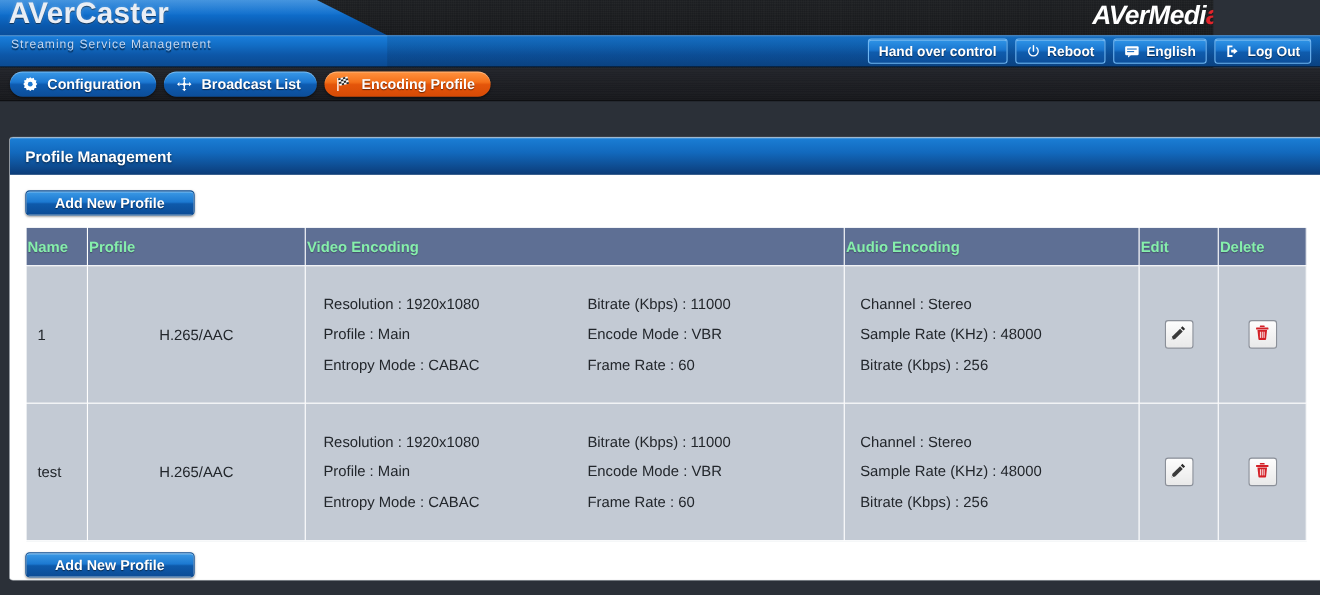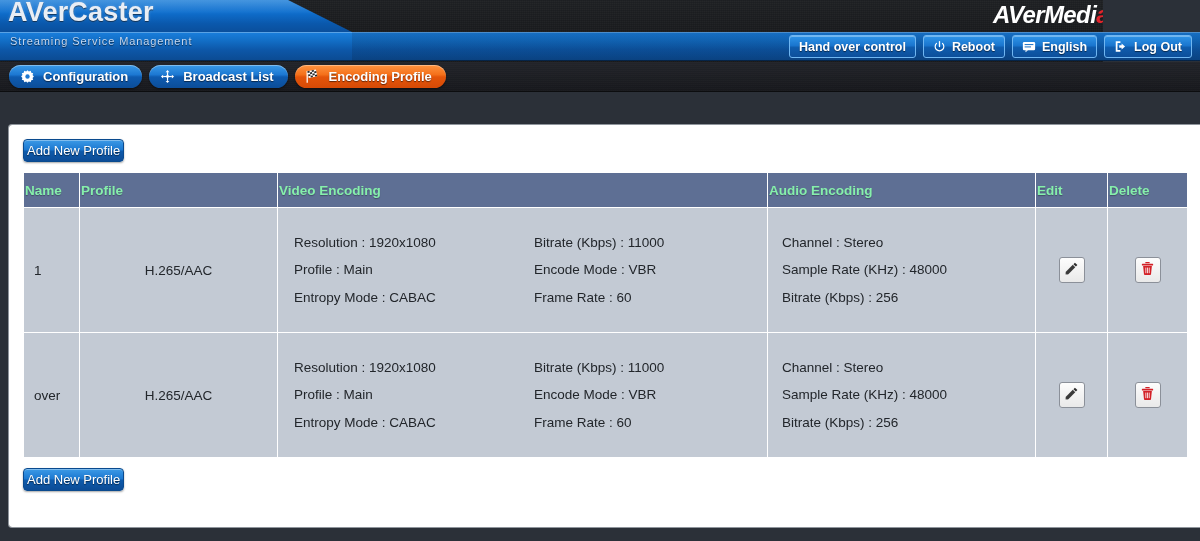--- a/index.html
+++ b/index.html
@@ -191,27 +191,27 @@
     background: #ffffff;
     height: 100%;
     box-sizing: border-box;
   }
 
   .addbtn {
     display: inline-flex;
     align-items: center;
     justify-content: center;
     height: 21px;
-    padding: 0 3px;
+    padding: 0 26px;
     border: 1px solid #0a4a8e;
     border-radius: 4px;
     background: linear-gradient(180deg, #3c9ae6 0%, #1c79d1 46%, #0e5aab 54%, #0c4c96 100%);
     color: #ffffff;
     font-size: 13px;
-    font-weight: normal;
+    font-weight: bold;
     text-shadow: 0 1px 1px rgba(0,0,0,0.55);
     box-shadow: inset 0 1px 0 rgba(255,255,255,0.35), 0 1px 2px rgba(0,0,0,0.35);
     cursor: pointer;
     white-space: nowrap;
     text-align: right;
   }
 
   
   table.profiles {
     margin-top: 10px;
@@ -370,20 +370,23 @@
         </svg>
       </span>
       <span>Encoding Profile</span>
     </div>
 
 
   </div>
 </div>
 
 <div class="panel">
+  <div class="panel-head">
+    <span>Profile Management</span>
+  </div>
   <div class="panel-body">
 
     <div class="addbtn">
       <span>Add New Profile</span>
     </div>
 
     <table class="profiles">
       <colgroup>
         <col class="col-name">
           <col class="col-profile">
@@ -448,21 +451,21 @@
                     <rect x="8.6" y="10.5" width="1.5" height="9" fill="#ffffff" opacity="0.85"></rect>
                     <rect x="11.3" y="10.5" width="1.5" height="9" fill="#ffffff" opacity="0.85"></rect>
                     <rect x="14" y="10.5" width="1.5" height="9" fill="#ffffff" opacity="0.85"></rect>
                   </svg>
               </span>
             </span>
           </td>
         </tr>
 
         <tr>
-          <td class="c-name">over</td>
+          <td class="c-name">test</td>
           <td class="c-profile">H.265/AAC</td>
           <td class="c-enc">
             <div class="enc-grid">
               <div class="enc-col" style="width:240px; padding-left:16px;">
                 <div class="line">Resolution : 1920x1080</div>
                 <div class="line">Profile : Main</div>
                 <div class="line">Entropy Mode : CABAC</div>
               </div>
               <div class="enc-col" style="width:230px;">
                 <div class="line">Bitrate (Kbps) : 11000</div>

